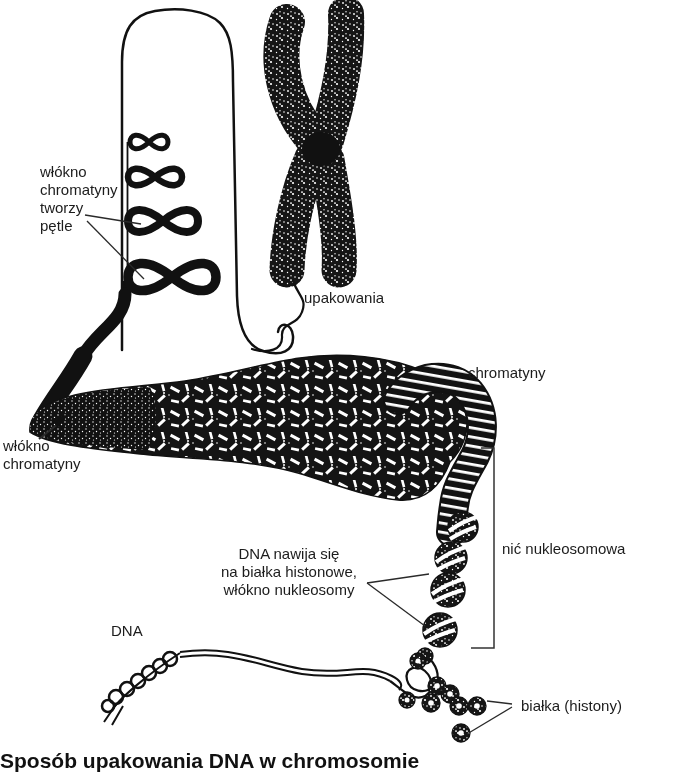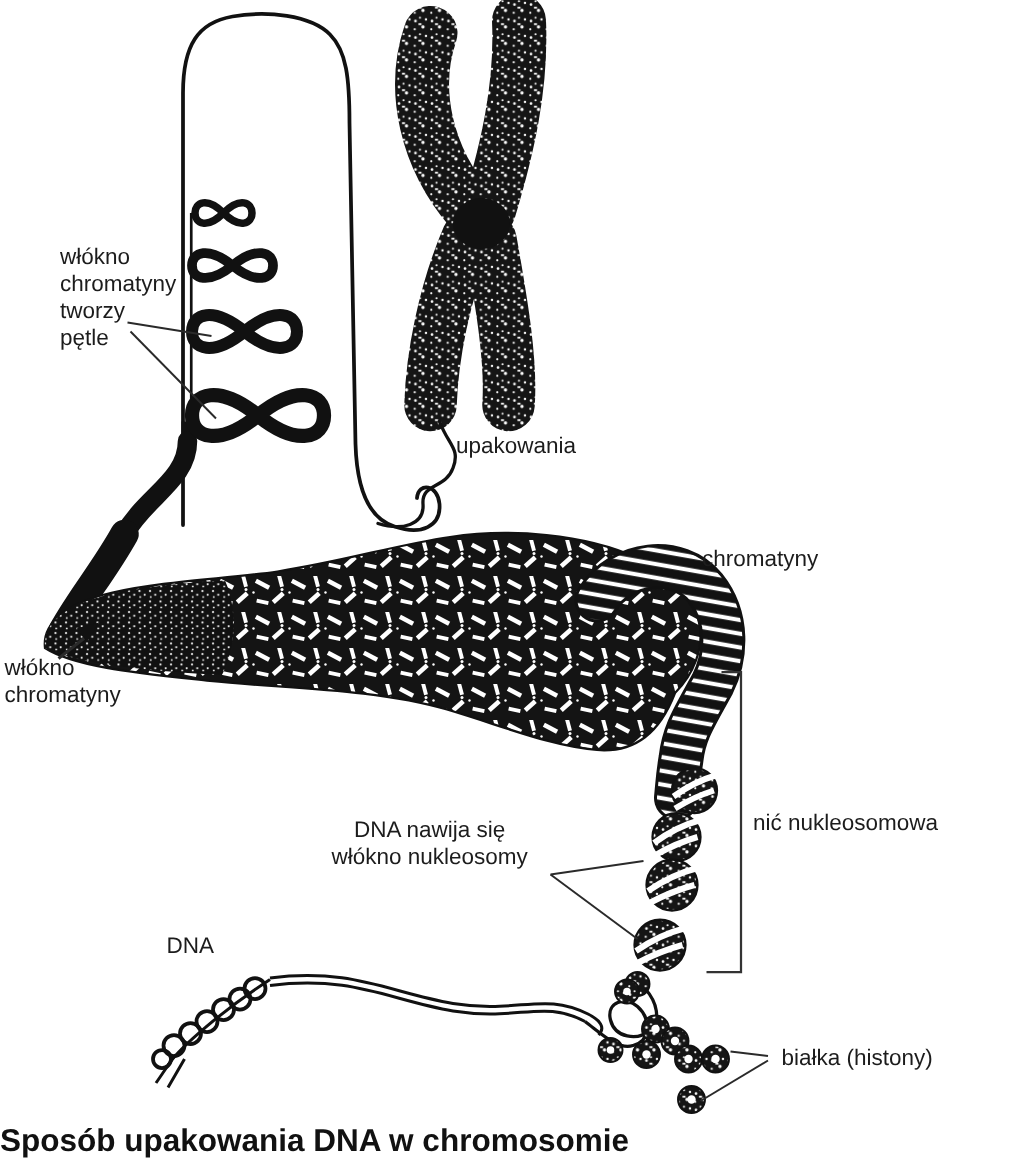--- a/index.html
+++ b/index.html
@@ -192,20 +192,21 @@
 
   <div class="lbl" style="left:3px;top:437px;">
     <span>włókno</span>
     <span>chromatyny</span>
   </div>
 
   <div class="lbl" style="left:502px;top:540px;">nić nukleosomowa</div>
 
   <div class="lbl" style="left:221px;top:545px;text-align:center;">
     <span>DNA nawija się</span>
+    <span>na białka histonowe,</span>
     <span>włókno nukleosomy</span>
   </div>
 
   <div class="lbl" style="left:111px;top:622px;">DNA</div>
 
   <div class="lbl" style="left:521px;top:697px;">białka (histony)</div>
 
   <div id="fig-title">Sposób upakowania DNA w chromosomie</div>
 </div>
 

